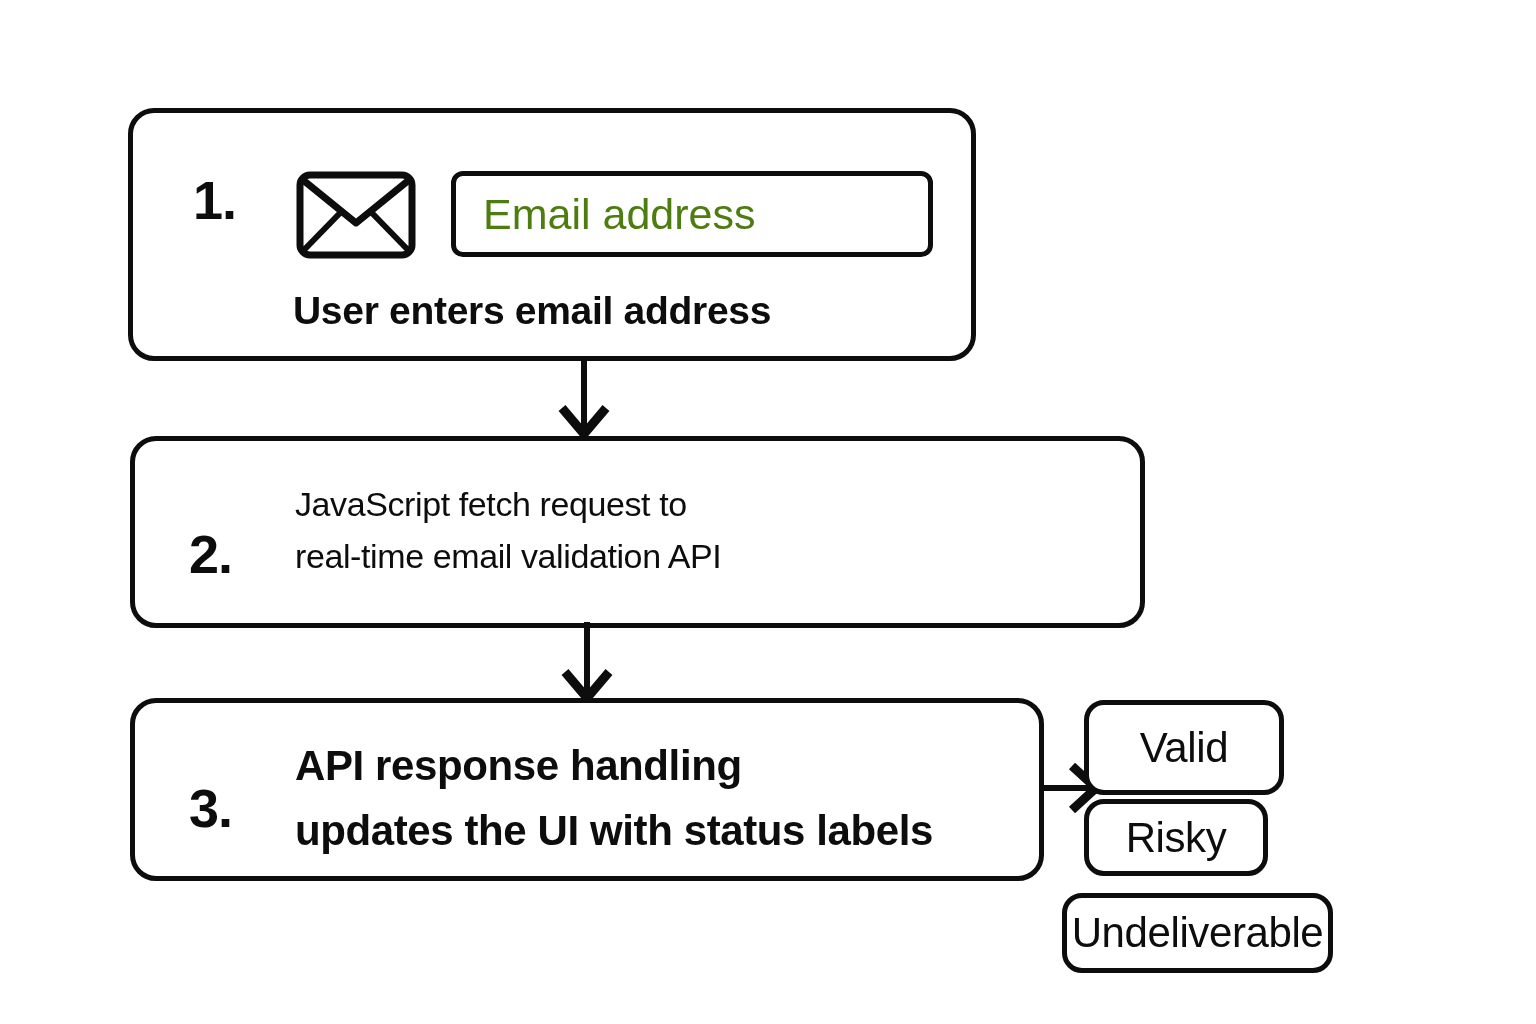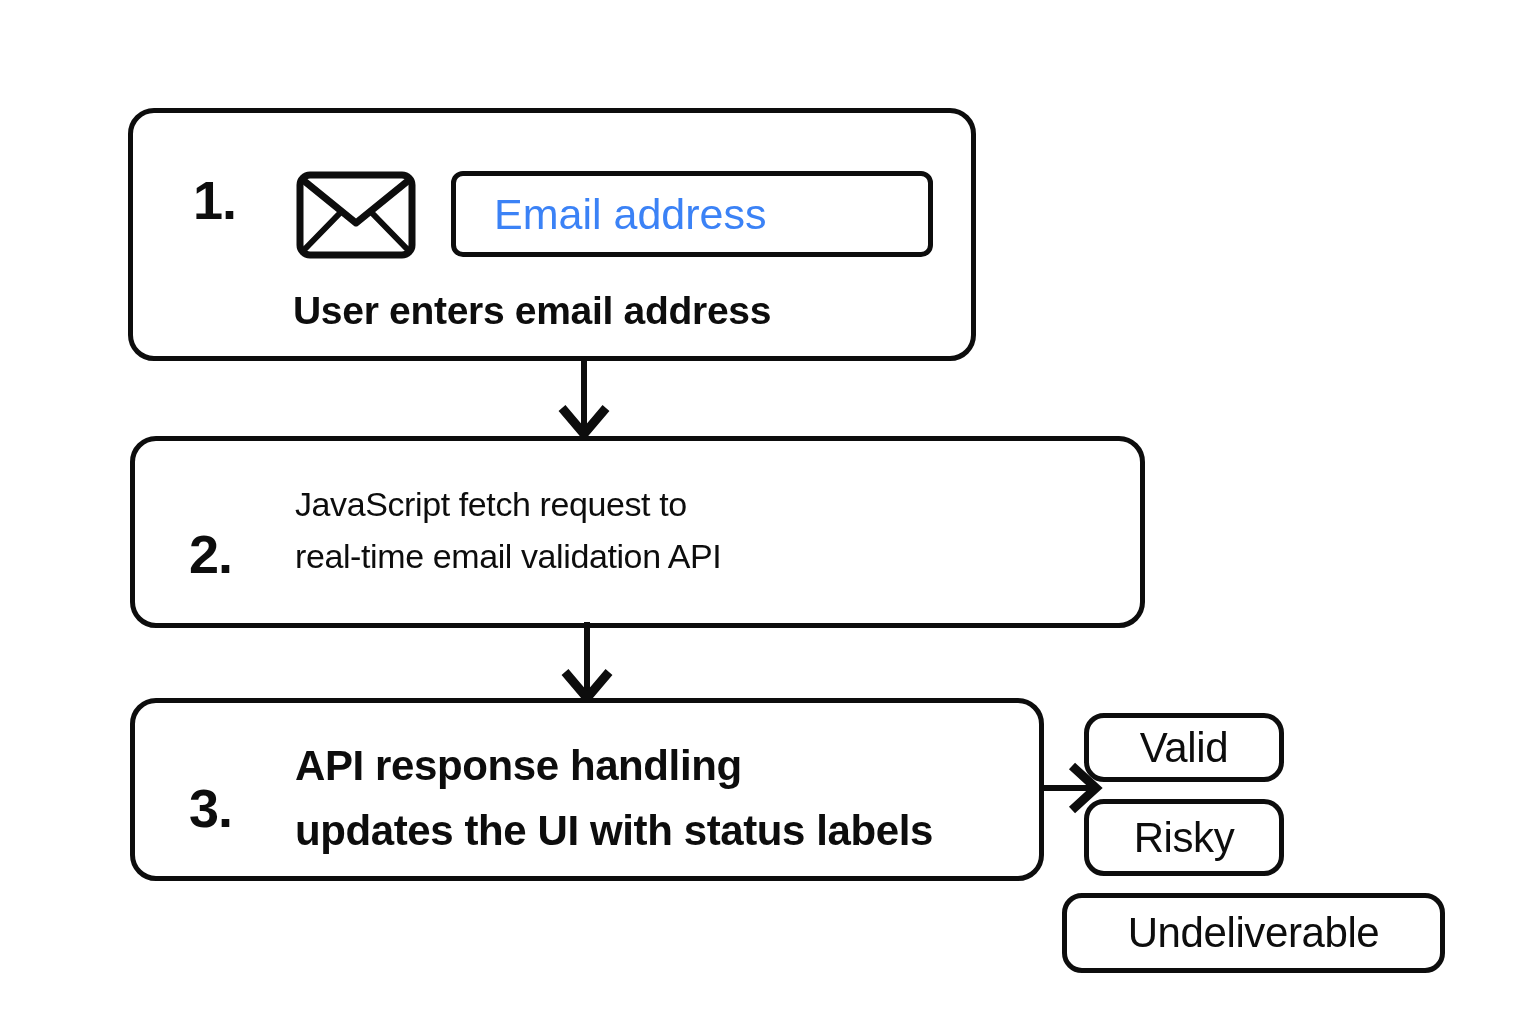--- a/index.html
+++ b/index.html
@@ -66,24 +66,24 @@
     width: 482px;
     height: 86px;
     box-sizing: border-box;
     background: #ffffff;
     border: 5px solid #0d0d0d;
     border-radius: 12px;
     display: flex;
     align-items: center;
   }
   #email-input .placeholder-text {
-    padding-left: 38px;
+    padding-left: 27px;
     font-size: 43px;
     line-height: 1;
-    color: #3b82f6;
+    color: #4d7c0f;
     white-space: nowrap;
   }
 
   #box1-caption {
     position: absolute;
     left: 160px;
     top: 178px;
     font-size: 39px;
     font-weight: bold;
     letter-spacing: -0.3px;
@@ -131,23 +131,23 @@
     align-items: center;
     justify-content: center;
   }
   .status-pill span {
     font-size: 42px;
     line-height: 1;
     letter-spacing: -0.4px;
     color: #0d0d0d;
     white-space: nowrap;
   }
-  #pill-valid         { left: 1084px; top: 700px;  width: 200px; height: 69px; margin-top: 13px; }
-  #pill-risky         { left: 1084px; top: 799px;  width: 200px; height: 77px; }
-  #pill-undeliverable { left: 1062px; top: 893px;  width: 383px; height: 80px; }
+  #pill-valid         { left: 1084px; top: 700px;  width: 200px; height: 95px; }
+  #pill-risky         { left: 1084px; top: 799px;  width: 184px; height: 77px; }
+  #pill-undeliverable { left: 1062px; top: 893px;  width: 271px; height: 80px; }
 
   
   .connector {
     position: absolute;
     pointer-events: none;
   }
   #arrow-1-2 { left: 540px; top: 356px; width: 100px; height: 84px; }
   #arrow-2-3 { left: 543px; top: 622px; width: 100px; height: 82px; }
   #arrow-3-status { left: 1040px; top: 752px; width: 72px; height: 72px; }
 </style>

